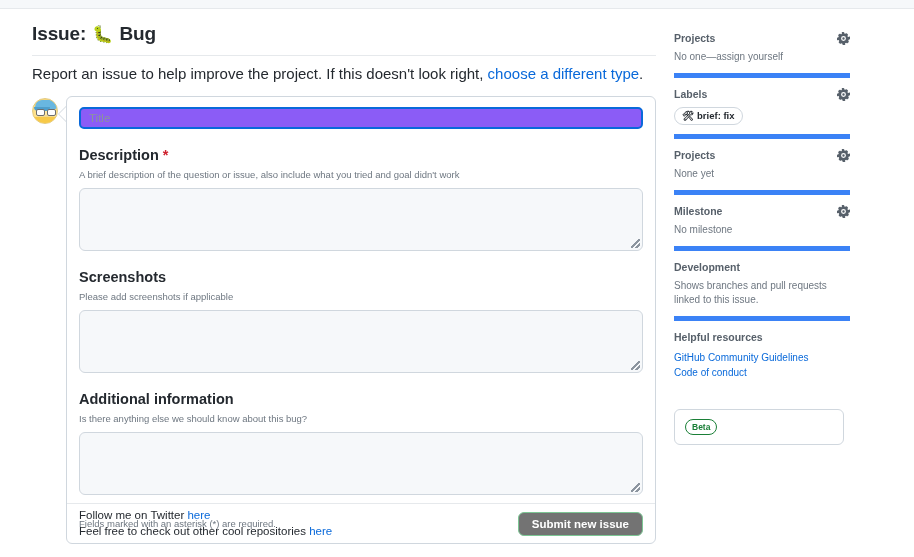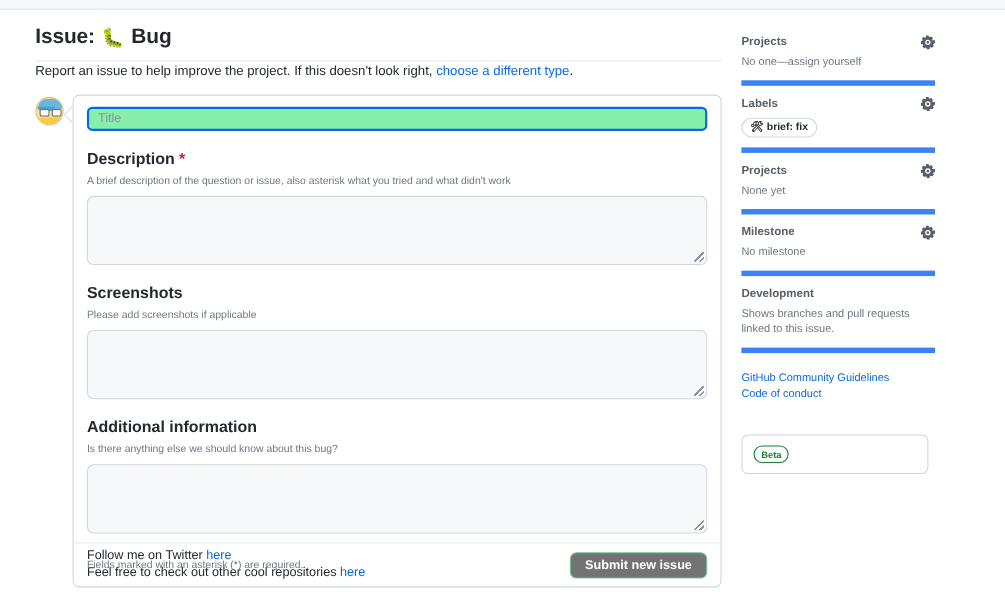--- a/index.html
+++ b/index.html
@@ -39,22 +39,22 @@
     align-items: center;
     gap: 6px;
   }
   .issue-title .em { font-size: 17px; line-height: 1; }
   .title-rule {
     margin-top: 8px;
     border-top: 1px solid #e6e9ec;
     width: 624px;
   }
   .intro {
-    margin-top: 0;
-    font-size: 12px;
+    margin-top: 10px;
+    font-size: 15px;
     line-height: 16px;
     color: #24292f;
   }
   .lnk { color: #0969da; text-decoration: none; }
 
   
   .composer {
     position: relative;
     margin-top: 14px;
     display: flex;
@@ -132,21 +132,21 @@
   .formbody { padding: 10px 12px 0 12px; }
 
   .title-input {
     display: block;
     width: 100%;
     height: 22px;
     padding: 3px 8px;
     font-size: 11.5px;
     font-family: "Liberation Sans", sans-serif;
     color: #24292f;
-    background: #86efac;
+    background: #8b5cf6;
     border: 2px solid #0969da;
     border-radius: 5px;
     outline: none;
   }
   .title-input::placeholder { color: #8b949e; }
 
   .field { margin-top: 17px; }
   .field-label {
     font-size: 14.5px;
     font-weight: 600;
@@ -327,21 +327,21 @@
       <div class="formbox">
         <div class="formbody">
 
           <input class="title-input" type="text" placeholder="Title" style="">
 
           <div class="field">
             <div class="field-label">
               <span>Description</span>
               <span class="req">*</span>
             </div>
-            <div class="field-desc">A brief description of the question or issue, also asterisk what you tried and what didn't work</div>
+            <div class="field-desc">A brief description of the question or issue, also include what you tried and goal didn't work</div>
             <div class="ta">
               <span class="grip"></span>
             </div>
           </div>
 
           <div class="field">
             <div class="field-label">
               <span>Screenshots</span>
             </div>
             <div class="field-desc">Please add screenshots if applicable</div>
@@ -429,20 +429,23 @@
     </div>
 
     <div class="sb-sec">
       <div class="sb-head">
         <span class="sb-title">Development</span>
       </div>
       <div class="sb-note">Shows branches and pull requests linked to this issue.</div>
     </div>
 
     <div class="sb-sec">
+      <div class="sb-head">
+        <span class="sb-title">Helpful resources</span>
+      </div>
       <div class="sb-links">
         <a href="#">GitHub Community Guidelines</a>
         <a href="#">Code of conduct</a>
       </div>
     </div>
 
     <div class="beta-card">
       <span class="beta-badge">Beta</span>
     </div>
 

